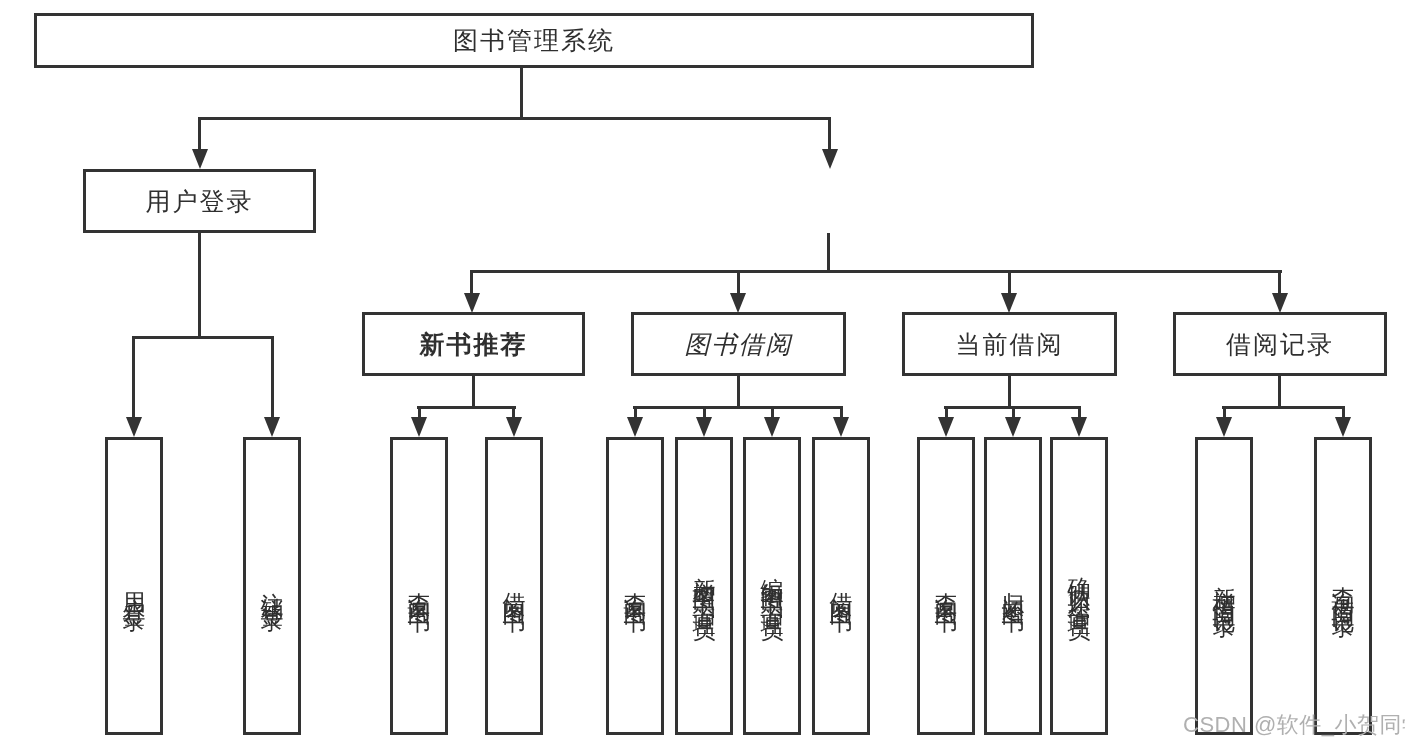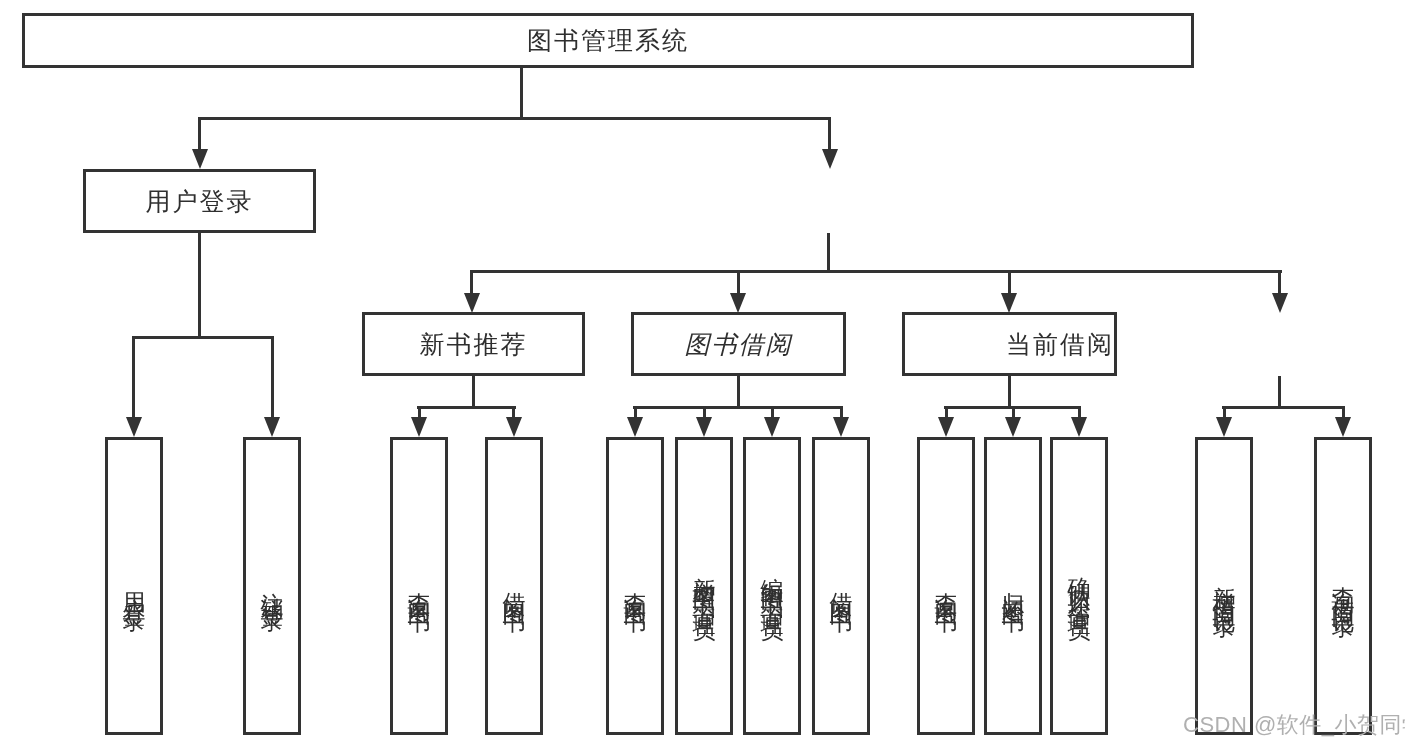--- a/index.html
+++ b/index.html
@@ -42,21 +42,21 @@
     letter-spacing:0.5px;
     white-space:nowrap;
     z-index:5;
   }
 </style>
 </head>
 <body>
 
 <div class="diagram">
 
-  <div class="node h" style="left:22px; top:13px; width:1172px; height:55px;">
+  <div class="node h" style="left:34px; top:13px; width:1000px; height:55px;">
     <span>图书管理系统</span>
   </div>
 
   <div class="vline" style="left:520px; top:68px;  height:52px;"></div>
   <div class="hline" style="left:198px; top:117px; width:633px;"></div>
   <div class="vline" style="left:198px; top:117px; height:34px;"></div>
   <div class="arrow" style="left:192px; top:149px;"></div>
   <div class="vline" style="left:828px; top:117px; height:34px;"></div>
   <div class="arrow" style="left:822px; top:149px;"></div>
 
@@ -75,28 +75,31 @@
   <div class="hline" style="left:470px;  top:270px; width:812px;"></div>
   <div class="vline" style="left:470px;  top:270px; height:25px;"></div>
   <div class="arrow" style="left:464px;  top:293px;"></div>
   <div class="vline" style="left:737px;  top:270px; height:25px;"></div>
   <div class="arrow" style="left:730px;  top:293px;"></div>
   <div class="vline" style="left:1008px; top:270px; height:25px;"></div>
   <div class="arrow" style="left:1001px; top:293px;"></div>
   <div class="vline" style="left:1278px; top:270px; height:25px;"></div>
   <div class="arrow" style="left:1272px; top:293px;"></div>
 
-  <div class="node h" style="left:362px; top:312px; width:223px; height:64px;">
+  <div class="node h" style="left:362px; top:312px; width:223px; height:64px;font-weight:bold;">
     <span>新书推荐</span>
   </div>
   <div class="node h" style="left:631px; top:312px; width:215px; height:64px;font-style:italic;">
     <span>图书借阅</span>
   </div>
-  <div class="node h" style="left:902px; top:312px; width:215px; height:64px;justify-content:flex-end;">
+  <div class="node h" style="left:902px; top:312px; width:215px; height:64px;">
     <span>当前借阅</span>
+  </div>
+  <div class="node h" style="left:1173px; top:312px; width:214px; height:64px;">
+    <span>借阅记录</span>
   </div>
 
   <div class="vline" style="left:472px; top:376px; height:33px;"></div>
   <div class="hline" style="left:417px; top:406px; width:99px;"></div>
   <div class="vline" style="left:418px; top:406px; height:13px;"></div>
   <div class="arrow" style="left:411px; top:417px;"></div>
   <div class="vline" style="left:512px; top:406px; height:13px;"></div>
   <div class="arrow" style="left:506px; top:417px;"></div>
 
   <div class="vline" style="left:737px; top:376px; height:33px;"></div>

